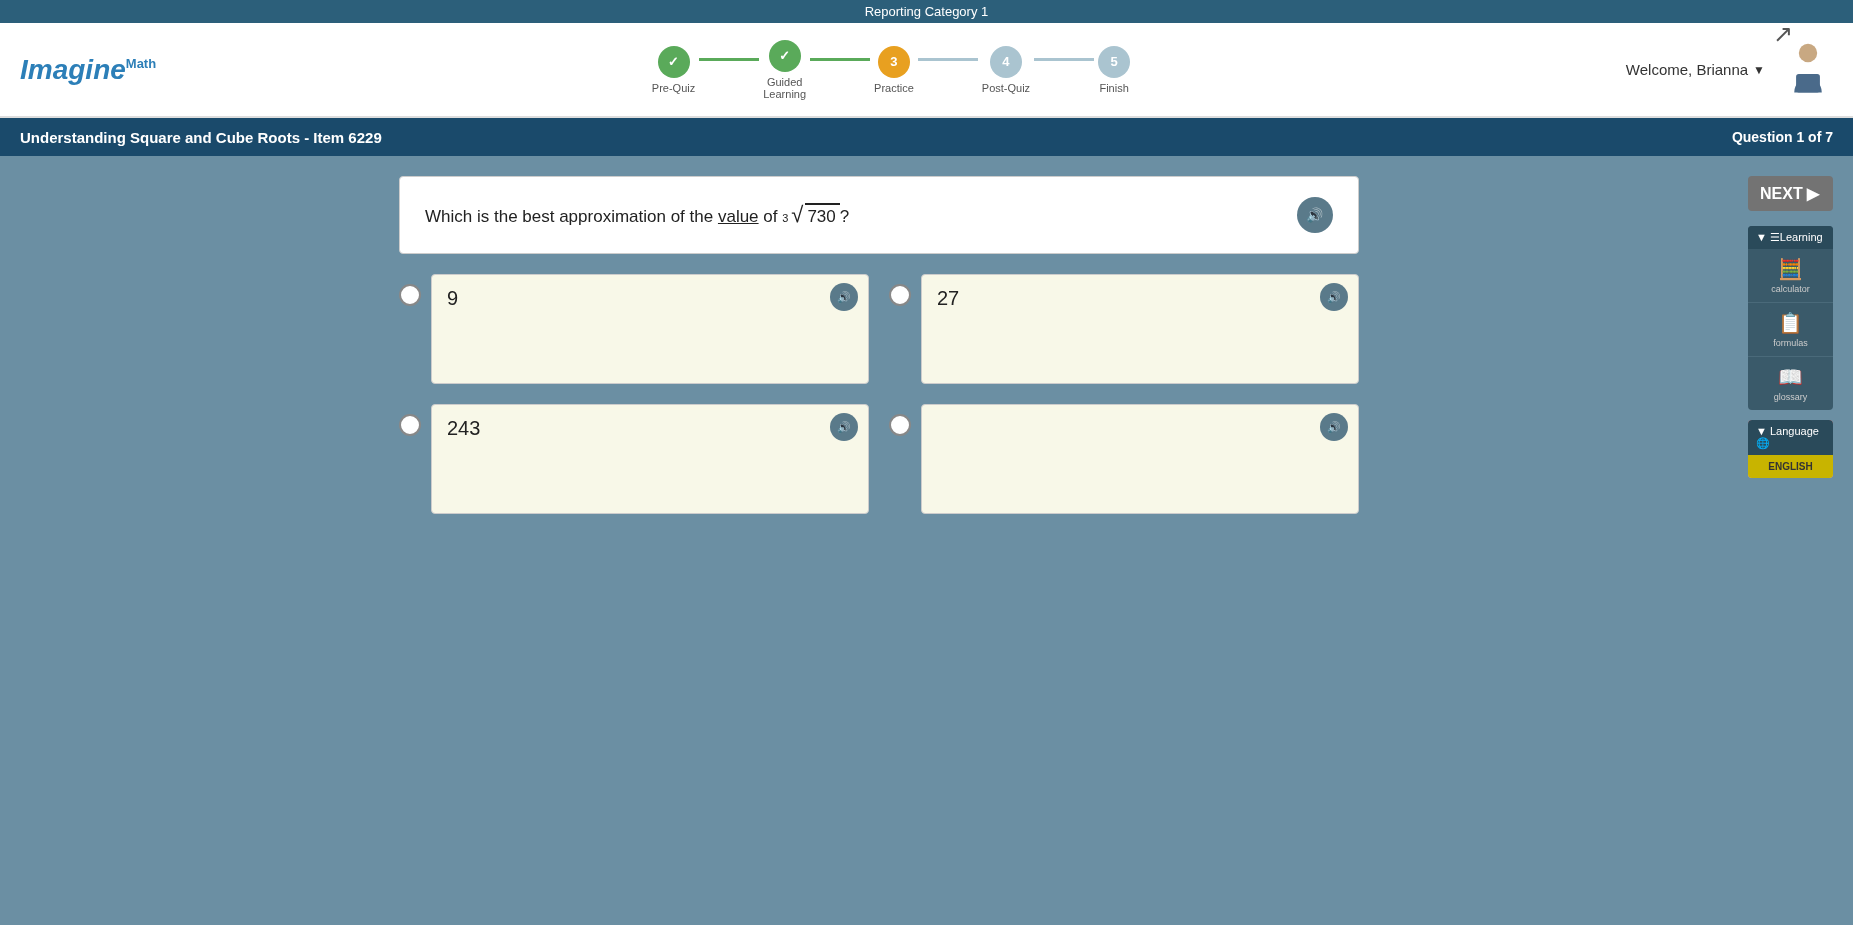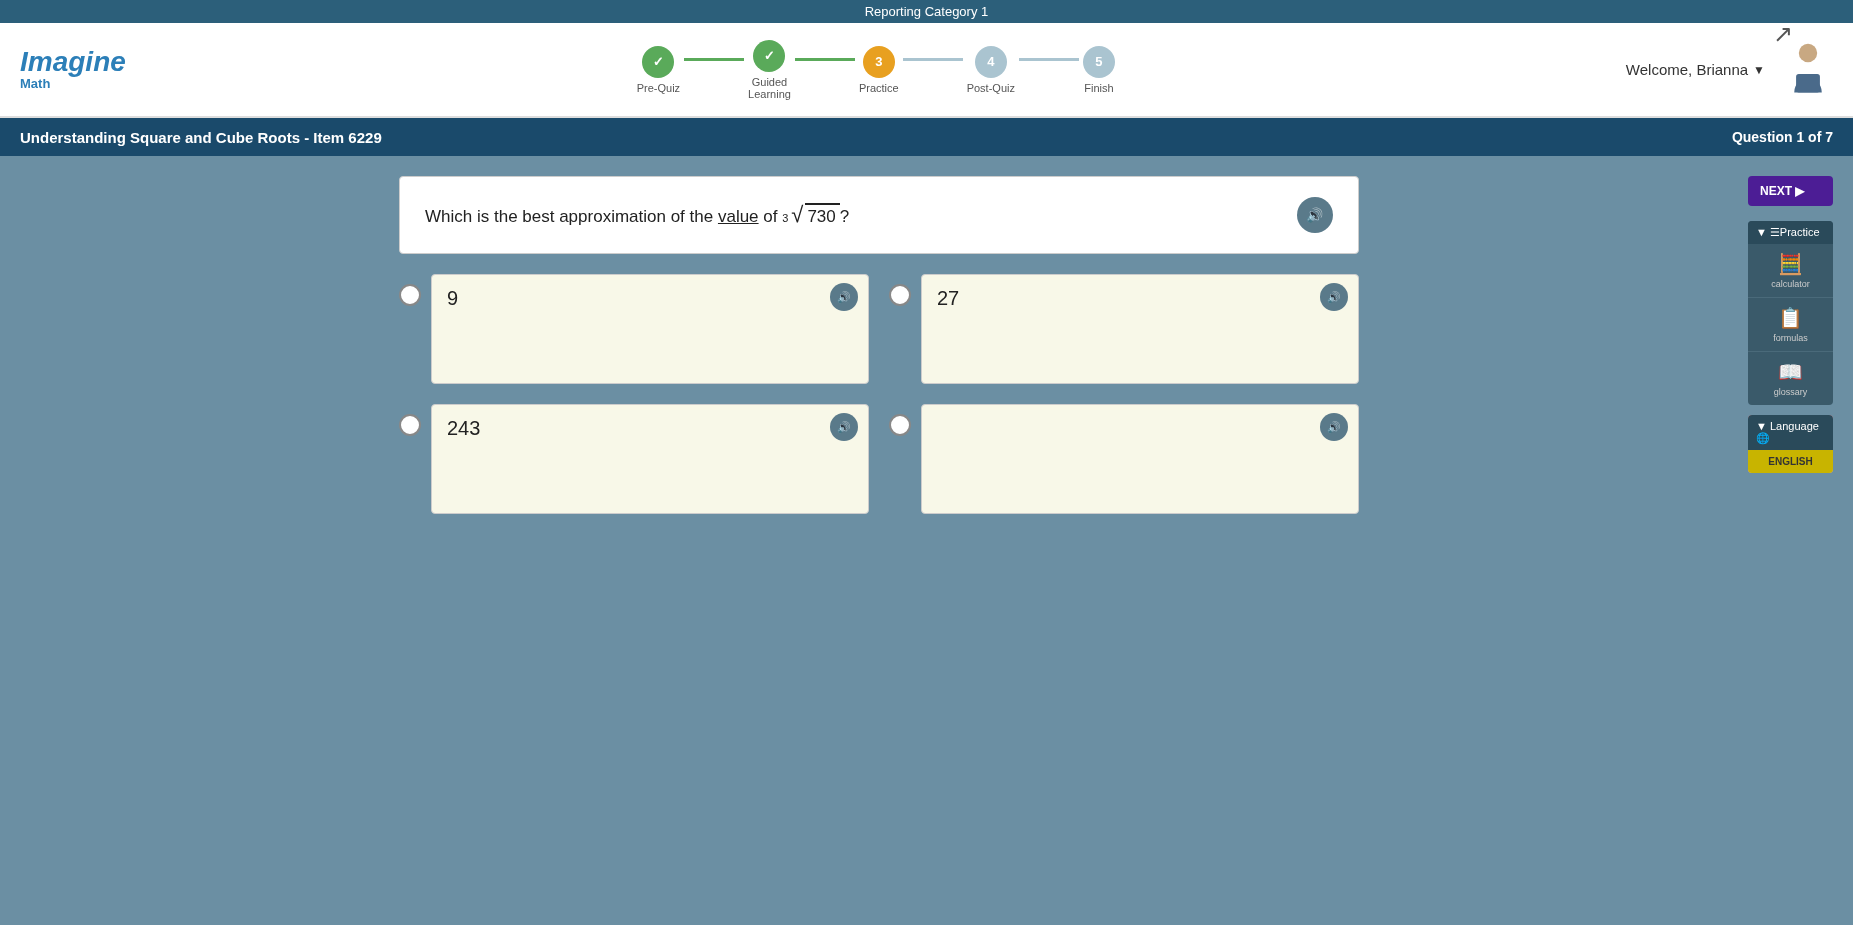--- a/index.html
+++ b/index.html
@@ -25,21 +25,21 @@
       background: white;
       display: flex;
       align-items: center;
       padding: 10px 20px;
       border-bottom: 2px solid #ddd;
       height: 95px;
     }
 
     .logo-area {
       display: flex;
-      flex-direction: column;
+      flex-direction: row;
       margin-right: 40px;
     }
 
     .logo-imagine {
       color: #2c7fb8;
       font-size: 28px;
       font-style: italic;
       font-weight: bold;
       line-height: 1;
     }
@@ -319,25 +319,25 @@
     
     .right-sidebar {
       width: 85px;
       display: flex;
       flex-direction: column;
       gap: 0;
       margin-left: 10px;
     }
 
     .next-btn {
-      background: #4c1d95;
+      background: #737373;
       color: white;
       border: none;
       padding: 8px 12px;
-      font-size: 12px;
+      font-size: 16px;
       font-weight: bold;
       cursor: pointer;
       border-radius: 4px;
       margin-bottom: 15px;
       display: flex;
       align-items: center;
       gap: 5px;
       white-space: nowrap;
     }
 
@@ -581,21 +581,21 @@
       </div>
 
     </div>
   </div>
 
   <div class="right-sidebar">
     <button class="next-btn">NEXT ▶</button>
 
     <div class="reference-panel">
       <div class="reference-header">
-        <span>▼ ☰Practice</span>
+        <span>▼ ☰Learning</span>
       </div>
       <div class="ref-tool-item">
         <span class="ref-tool-icon">🧮</span>
         <span class="ref-tool-label">calculator</span>
       </div>
       <div class="ref-tool-item">
         <span class="ref-tool-icon">📋</span>
         <span class="ref-tool-label">formulas</span>
       </div>
       <div class="ref-tool-item" style="border-bottom:none;">

